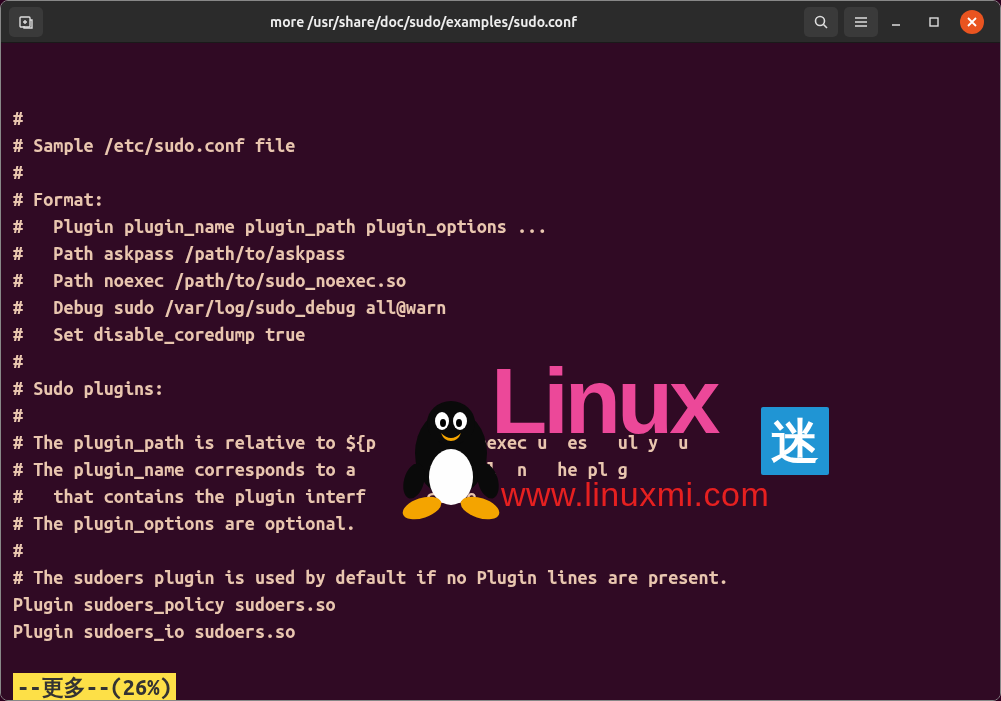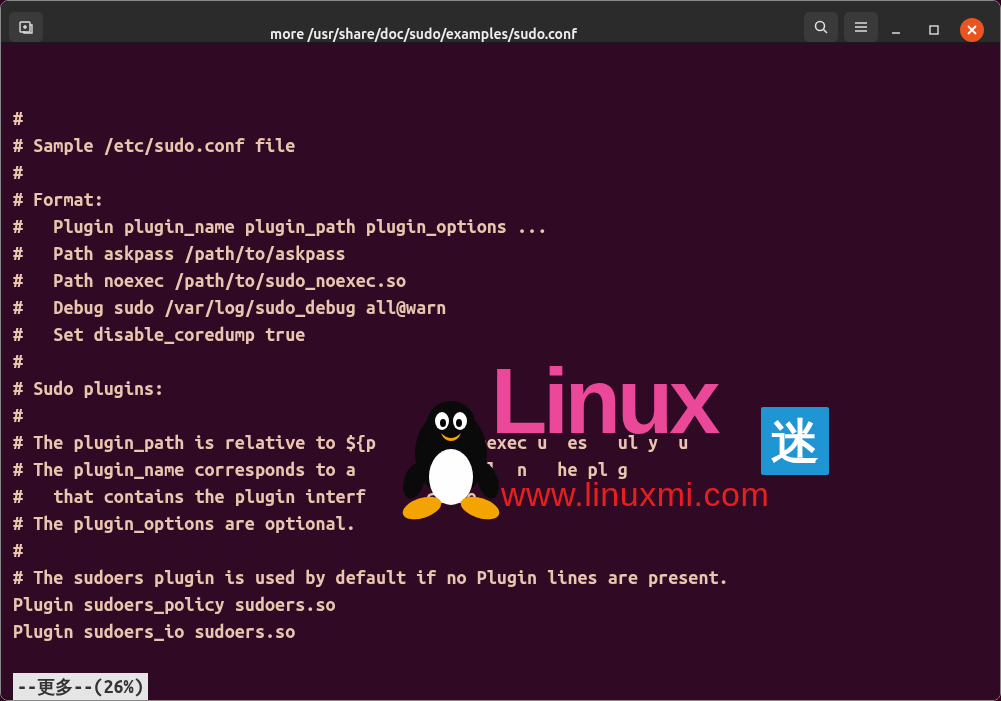--- a/index.html
+++ b/index.html
@@ -17,21 +17,21 @@
   overflow: hidden;
   position: absolute;
   inset: 0;
   display: flex;
   flex-direction: column;
 }
 .titlebar {
   height: 42px;
   background: #2b2b2b;
   display: flex;
-  align-items: flex-end;
+  align-items: center;
   padding: 0 8px;
   gap: 6px;
   border-bottom: 1px solid #1a1a1a;
 }
 .tb-btn {
   width: 34px;
   height: 30px;
   background: #3a3a3a;
   border-radius: 5px;
   display: flex;
@@ -82,25 +82,25 @@
   font-size: 18px;
   line-height: 27px;
   font-weight: bold;
   white-space: pre;
   overflow: hidden;
 }
 .more-prompt {
   position: absolute;
   bottom: 0;
   left: 12px;
-  background: #e5e5e5;
+  background: #fde047;
   color: #333;
   font-weight: bold;
   padding: 0 4px;
-  font-size: 18px;
+  font-size: 22px;
 }
 .watermark {
   position: absolute;
   top: 350px;
   left: 395px;
   width: 470px;
   pointer-events: none;
 }
 .tux {
   position: absolute;

